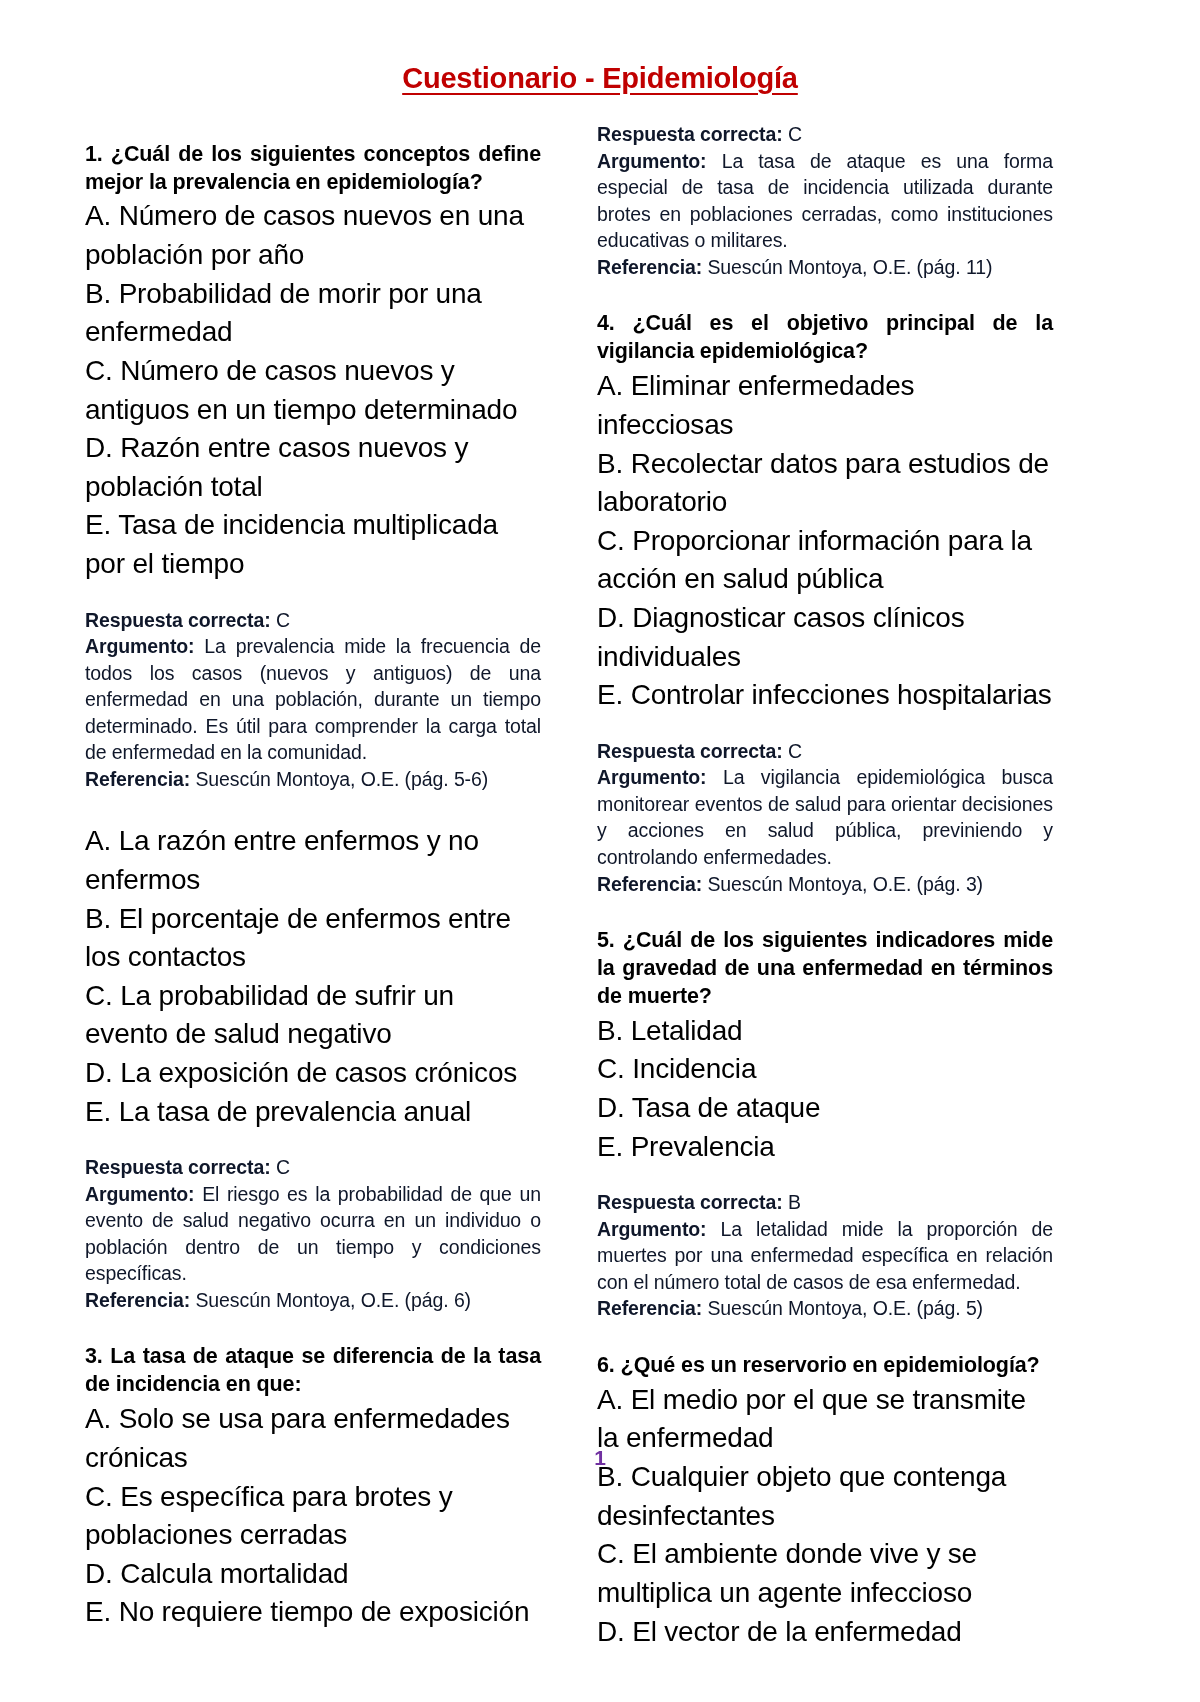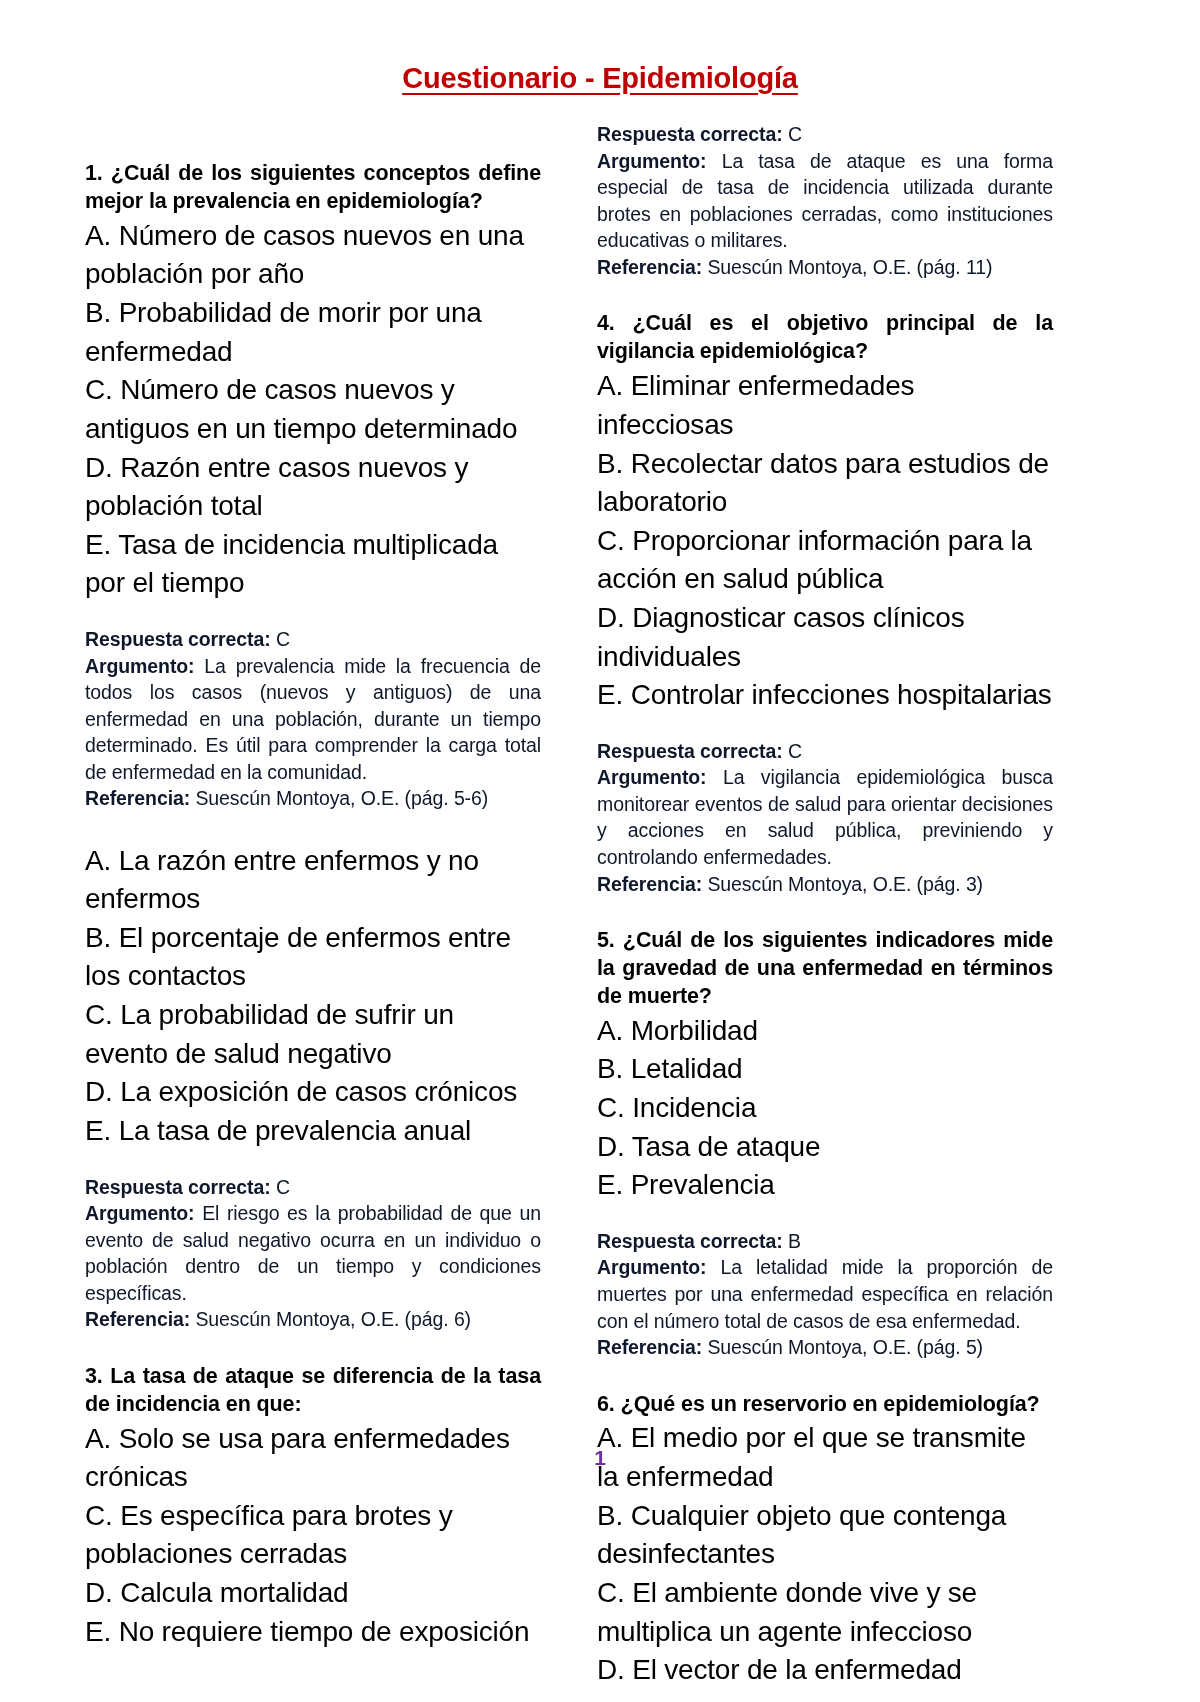--- a/index.html
+++ b/index.html
@@ -178,21 +178,20 @@
         <div class="ablock">
           <p class="a-line a-correct"><b>Respuesta correcta:</b> <span>C</span></p>
           <p class="a-line a-arg"><b>Argumento:</b> <span>La vigilancia epidemiológica busca monitorear eventos de salud para orientar decisiones y acciones en salud pública, previniendo y controlando enfermedades.</span></p>
           <p class="a-line a-ref"><b>Referencia:</b> <span>Suescún Montoya, O.E. (pág. 3)</span></p>
         </div>
       </div>
 
       <div class="qblock">
         <p class="q-stem">5. ¿Cuál de los siguientes indicadores mide la gravedad de una enfermedad en términos de muerte?</p>
         <div class="options">
-          <p class="q-opt">A. Morbilidad</p>
           <p class="q-opt">B. Letalidad</p>
           <p class="q-opt">C. Incidencia</p>
           <p class="q-opt">D. Tasa de ataque</p>
           <p class="q-opt">E. Prevalencia</p>
         </div>
         <div class="ablock">
           <p class="a-line a-correct"><b>Respuesta correcta:</b> <span>B</span></p>
           <p class="a-line a-arg"><b>Argumento:</b> <span>La letalidad mide la proporción de muertes por una enfermedad específica en relación con el número total de casos de esa enfermedad.</span></p>
           <p class="a-line a-ref"><b>Referencia:</b> <span>Suescún Montoya, O.E. (pág. 5)</span></p>
         </div>

